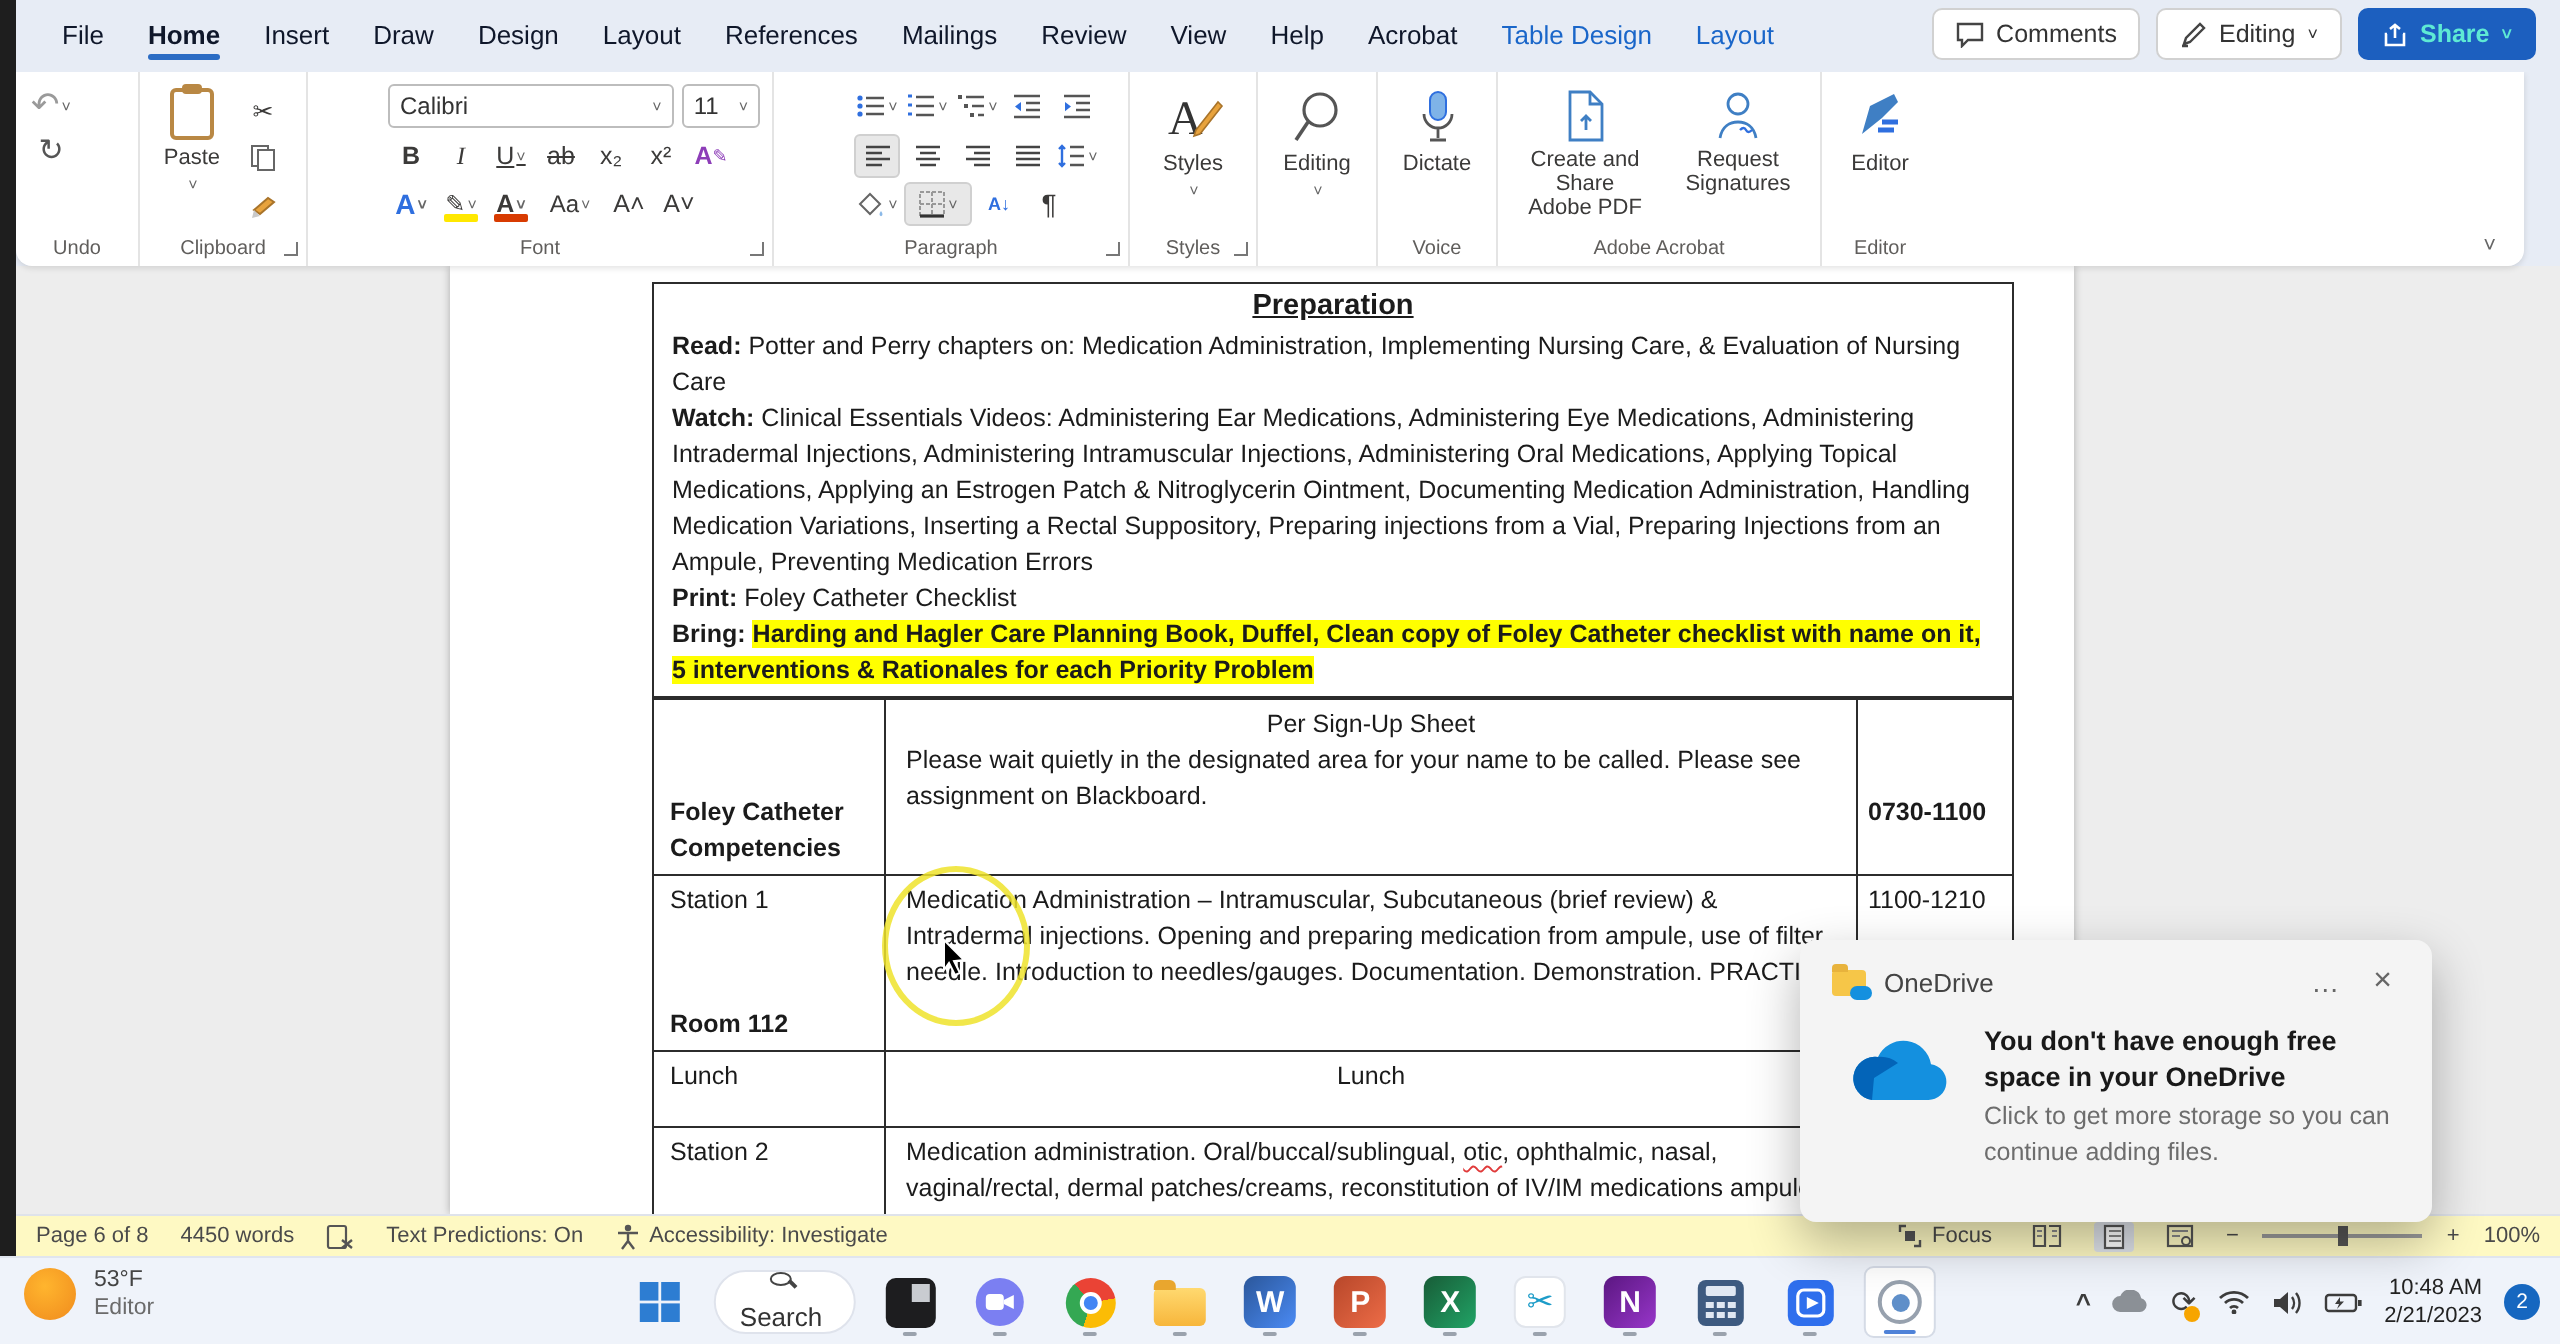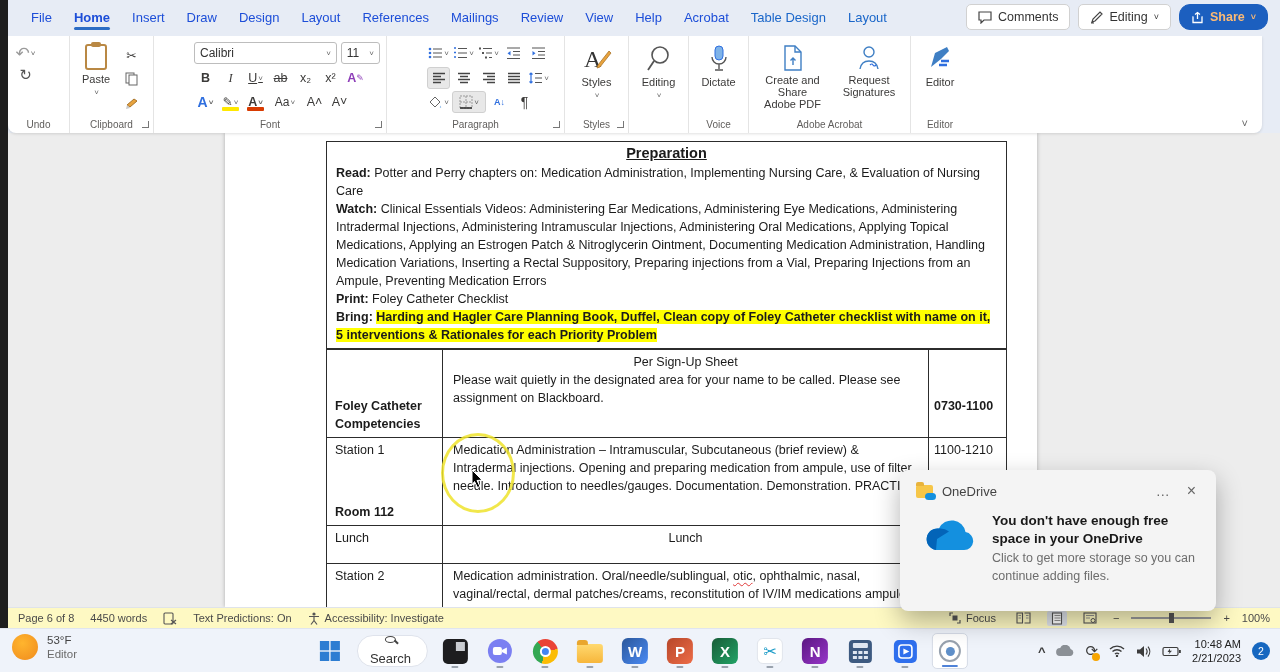--- a/index.html
+++ b/index.html
@@ -5,27 +5,27 @@
   * { margin:0; padding:0; box-sizing:border-box; }
   html,body { width:1280px; height:672px; overflow:hidden; }
   body { font-family:"Liberation Sans","DejaVu Sans",sans-serif; background:#e7ecf5; position:relative; color:#262626; }
   .screen { position:absolute; inset:0; width:1280px; height:672px; overflow:hidden; }
 
   
   .edge-strip { position:absolute; left:0; top:0; width:8px; height:628px; background:#1e1e1e; z-index:40; }
 
   
   .menubar { position:absolute; left:8px; top:0; right:0; height:36px; background:#e7ecf5; display:flex; align-items:center; padding-left:12px; z-index:10; }
-  .tab { font-size:13px; color:#1d4ed8; padding:9px 11px 10px; cursor:default; position:relative; white-space:nowrap; }
+  .tab { font-size:13px; color:#0f172a; padding:9px 11px 10px; cursor:default; position:relative; white-space:nowrap; }
   .tab--active { font-weight:700; }
   .tab--active::after { content:""; position:absolute; left:11px; right:11px; bottom:5px; height:3px; border-radius:2px; background:#2b6cc4; }
   .tab--ctx { color:#1a66c9; }
   .menubar-right { position:absolute; right:12px; top:4px; display:flex; gap:8px; align-items:center; }
   .pill { display:flex; align-items:center; gap:6px; font-size:12.5px; background:#fff; border:1px solid #d1d1d1; border-radius:5px; padding:5px 11px; color:#333; }
-  .pill--share { background:#1c5fbf; border-color:#1c5fbf; color:#fdba74; font-weight:600;border-radius:11px; }
+  .pill--share { background:#1c5fbf; border-color:#1c5fbf; color:#5eead4; font-weight:600; }
   .carat { font-size:9px; color:inherit; }
 
   
   .ribbon { position:absolute; left:8px; top:36px; width:1254px; height:97px; background:#ffffff; border-radius:0 0 8px 8px; box-shadow:0 1px 3px rgba(0,0,0,.12); display:flex; z-index:9; }
   .grp { position:relative; display:flex; flex-direction:column; padding:6px 6px 18px; border-right:1px solid #e4e4e4; }
   .grp-label { position:absolute; bottom:3px; left:0; right:0; text-align:center; font-size:10px; color:#605e5c; white-space:nowrap; }
   .lnch { position:absolute; bottom:5px; right:4px; width:7px; height:7px; border-right:1.4px solid #777; border-bottom:1.4px solid #777; }
   .rbtn { display:flex; align-items:center; justify-content:center; border-radius:3px; color:#3b3a39; cursor:default; }
   .sm { width:23px; height:22px; font-size:12.5px; }
   .sel { background:#e8e8e8; border:1px solid #d0d0d0; }
@@ -475,21 +475,21 @@
           <div class="cell-mid center"><span>Lunch</span></div>
           <div class="cell-time"></div>
         </div>
 
         <div class="grid-row r-st2">
           <div class="cell">
             <div>Station 2</div>
             <div class="b">Room 110</div>
           </div>
           <div class="cell-mid">
-            <div><span>Medication administration.  Oral/needle/sublingual, </span><span class="misspell">otic</span><span>, ophthalmic, nasal, vaginal/rectal, dermal patches/creams, reconstitution of IV/IM medications ampules.</span></div>
+            <div><span>Medication administration.  Oral/buccal/sublingual, </span><span class="misspell">otic</span><span>, ophthalmic, nasal, vaginal/rectal, dermal patches/creams, reconstitution of IV/IM medications ampules.</span></div>
             <div>Documentation. PRACTICE</div>
           </div>
           <div class="cell-time"></div>
         </div>
 
       </div>
     </div>
 
     <div class="anno-ellipse"></div>
     <svg class="cursor-arrow" width="16" height="20" viewBox="0 0 16 20">

